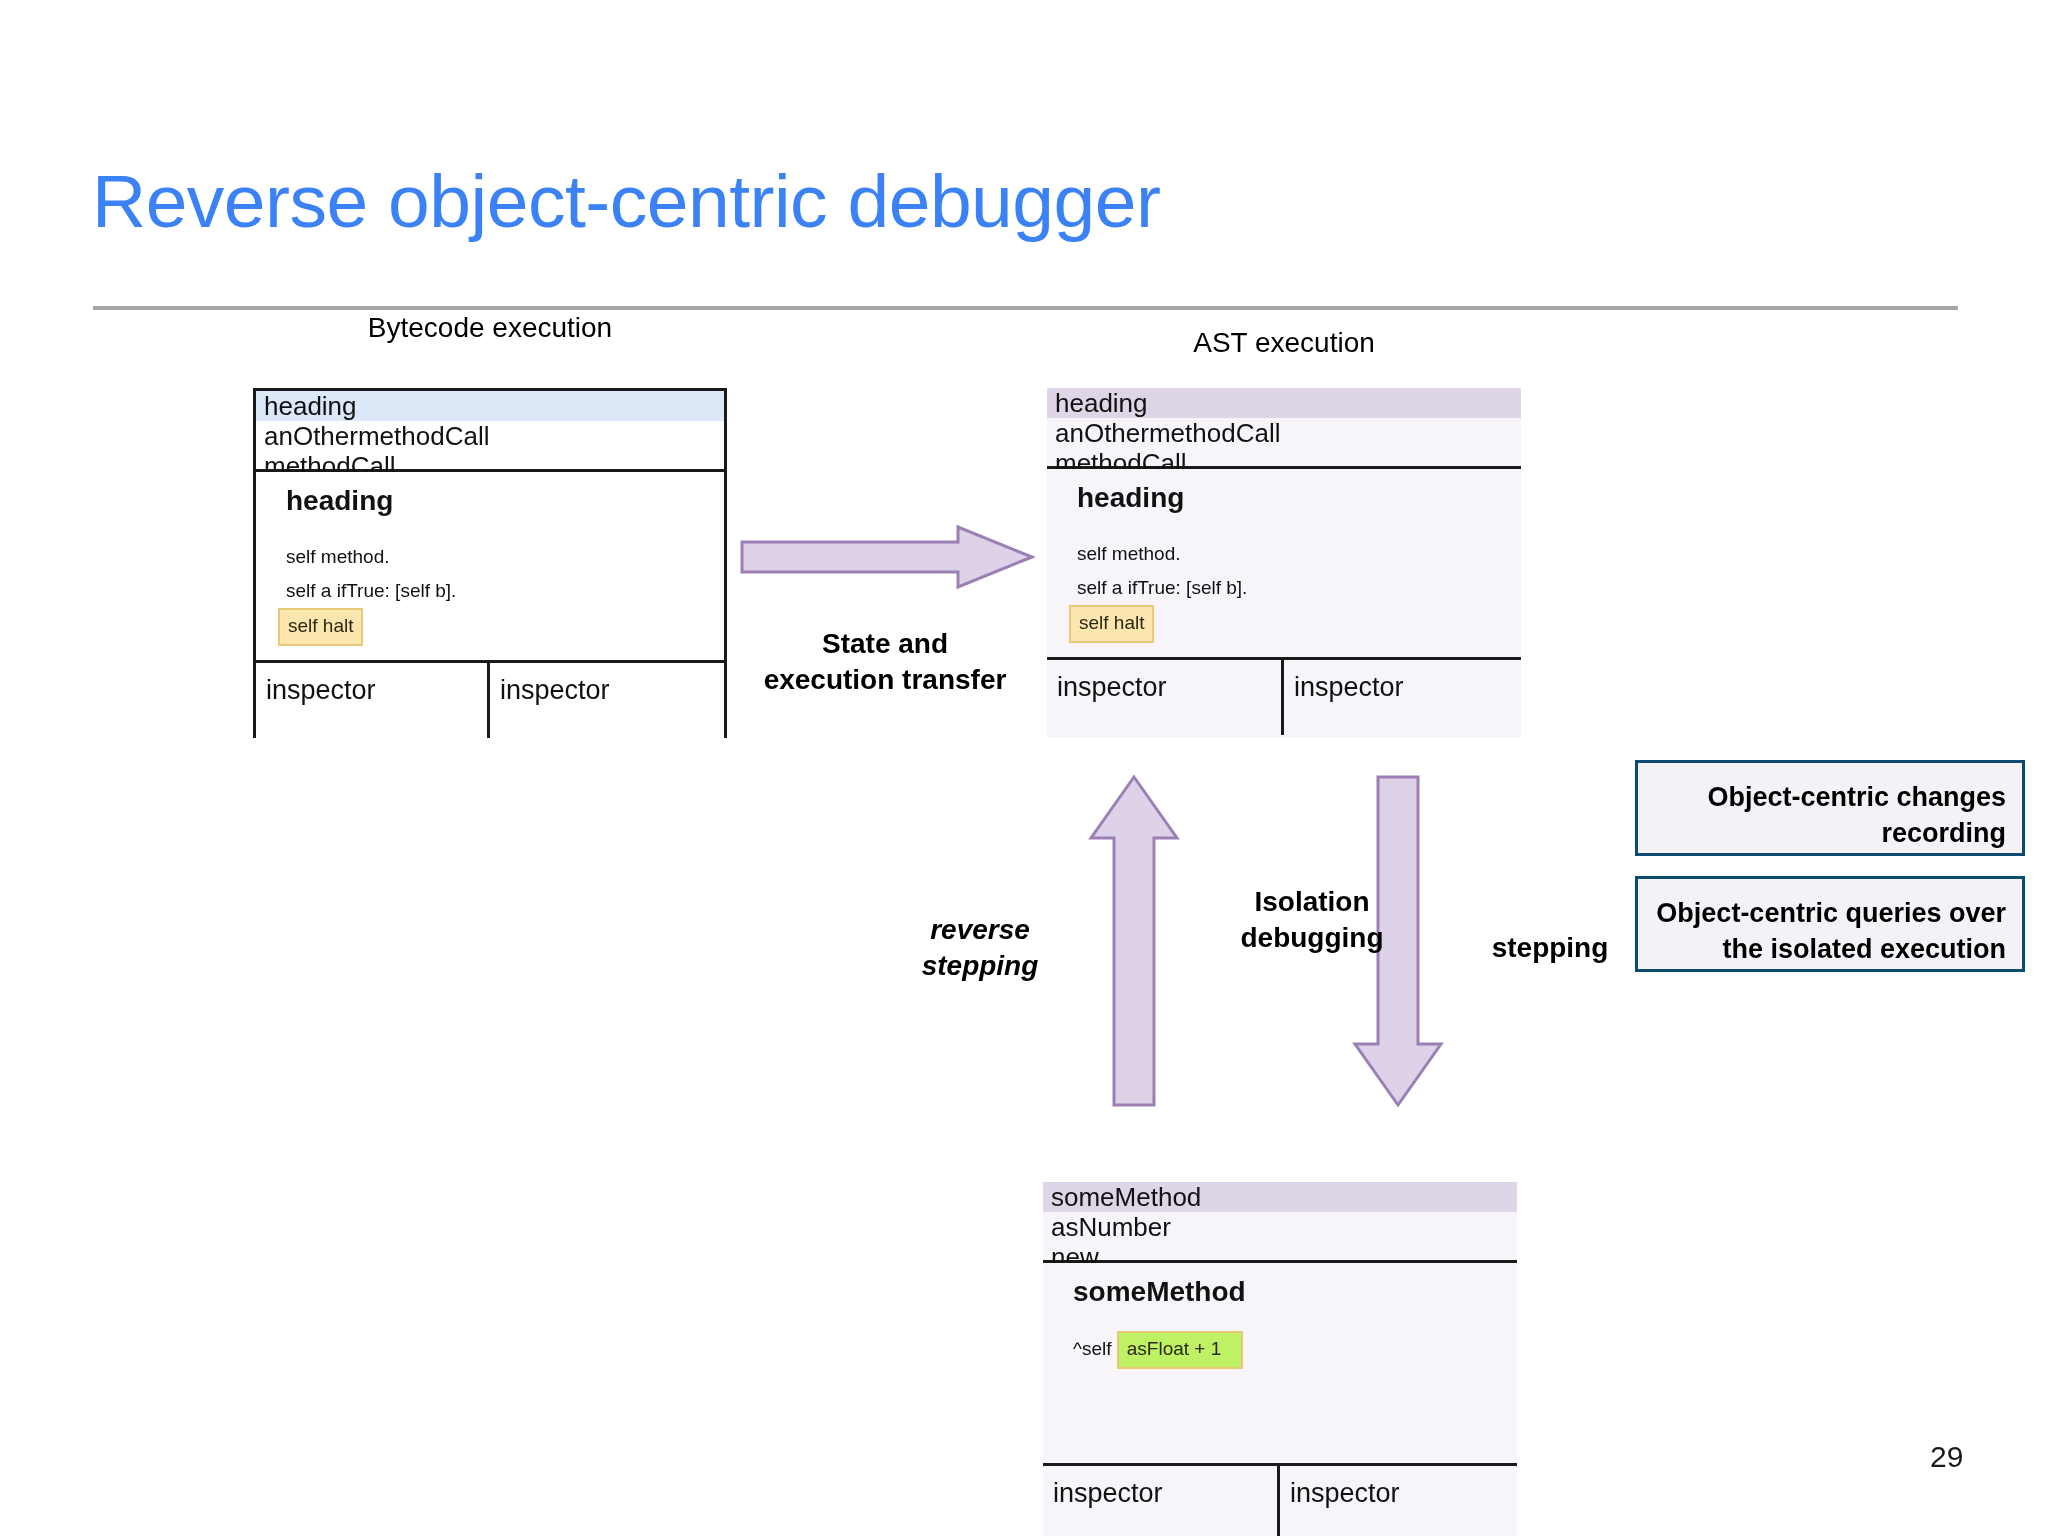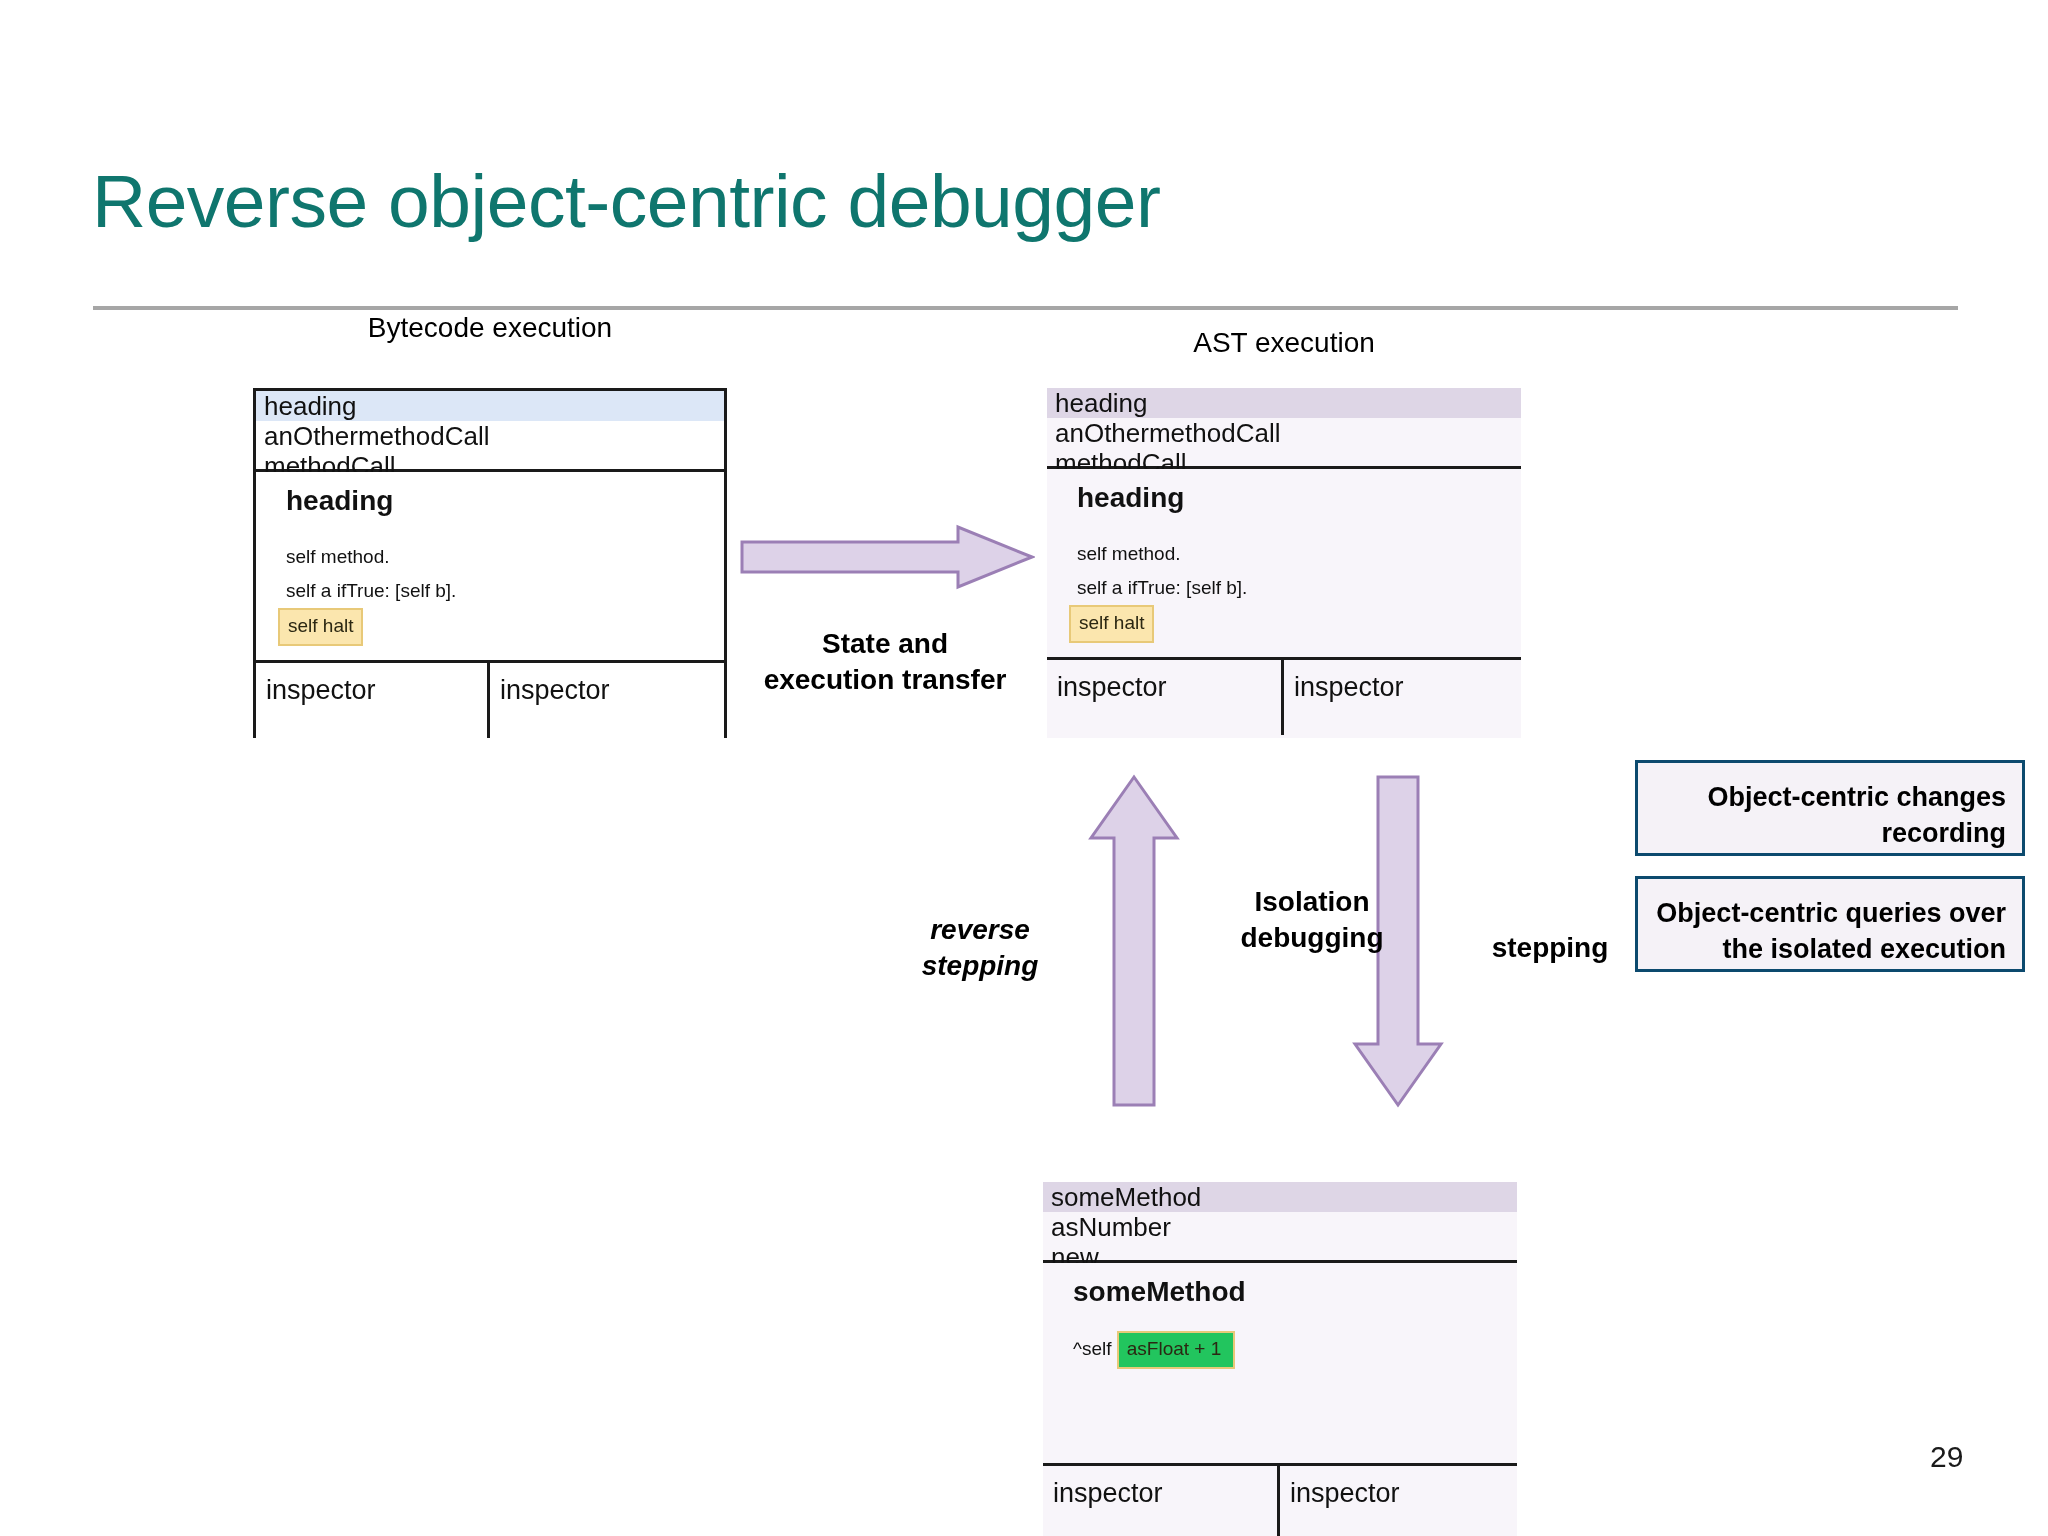--- a/index.html
+++ b/index.html
@@ -20,21 +20,21 @@
   }
 
   
   .slide-title {
     position: absolute;
     left: 92px;
     top: 158px;
     font-size: 75px;
     font-weight: 400;
     letter-spacing: -0.5px;
-    color: #0f766e;
+    color: #3b82f6;
     white-space: nowrap;
   }
   .title-rule {
     position: absolute;
     left: 93px;
     top: 306px;
     width: 1865px;
     height: 4px;
     background: #a6a6a6;
   }
@@ -99,23 +99,23 @@
     display: inline-block;
     background: #fbe6ae;
     border: 2px solid #e8c978;
     padding: 2px 8px 4px 8px;
     margin-left: -8px;
     color: #2b2712;
     line-height: 28px;
   }
   .hl-inline {
     display: inline-block;
-    background: #22c55e;
+    background: #bef264;
     border: 2px solid #e8c978;
-    padding: 1px 12px 3px 8px;
+    padding: 1px 20px 3px 8px;
     line-height: 30px;
     color: #2b2712;
   }
 
   .panel-inspectors {
     display: flex;
     width: 100%;
     box-sizing: border-box;
   }
   .inspector-cell {

